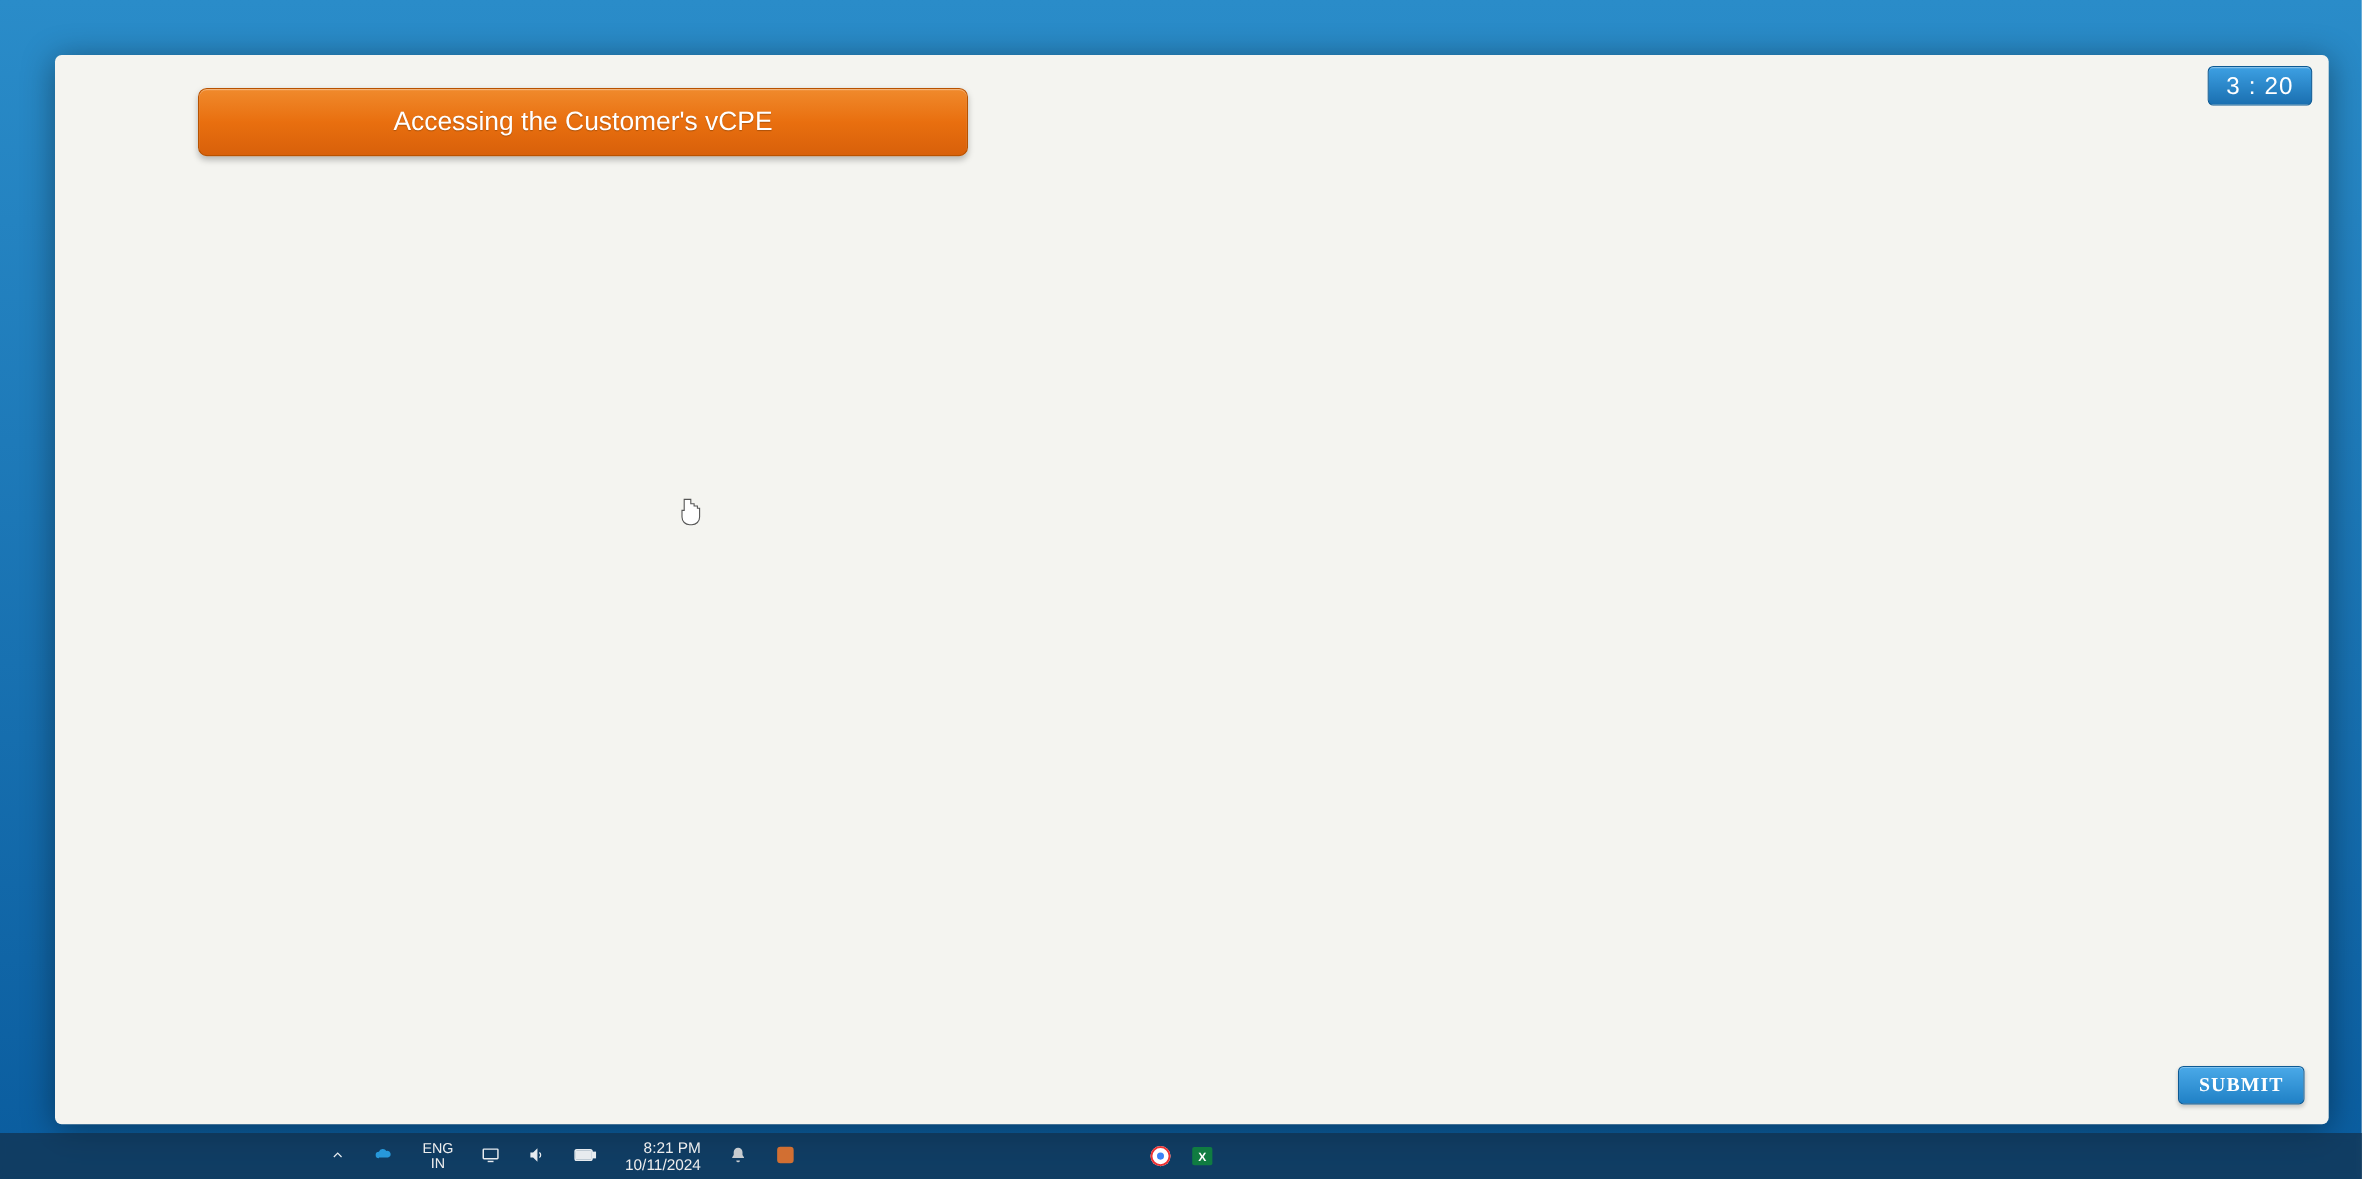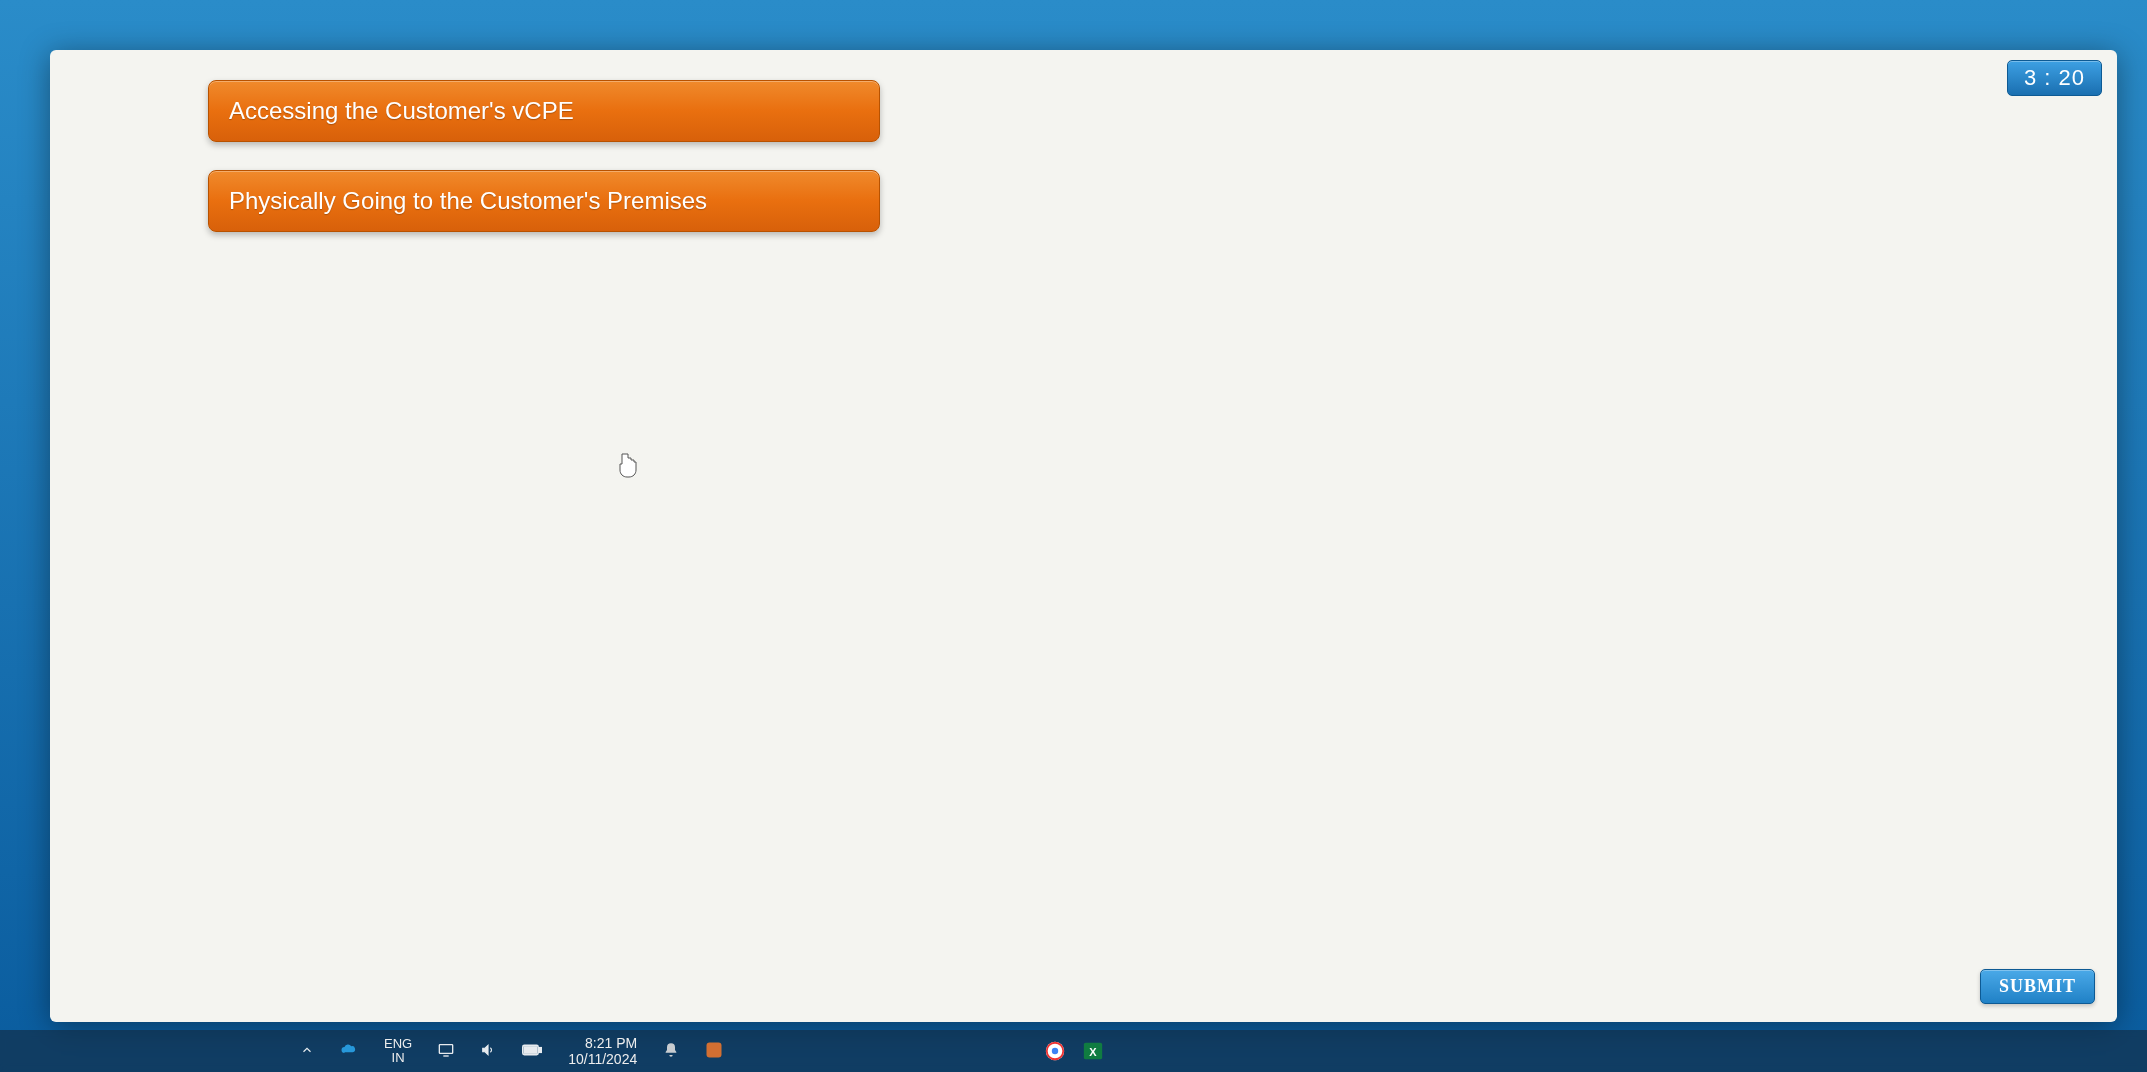--- a/index.html
+++ b/index.html
@@ -48,28 +48,27 @@
     display: flex;
     flex-direction: column;
     gap: 28px;
     max-width: 700px;
   }
   .answer {
     background: linear-gradient(to bottom, #f08a2c 0%, #e96f0f 50%, #d8600a 100%);
     color: #fff;
     font-size: 24px;
     font-weight: 500;
-    text-align: left;
+    text-align: center;
     padding: 16px 20px;
     border-radius: 8px;
     border: 1px solid #b85200;
     box-shadow: 0 3px 6px rgba(0,0,0,0.25), inset 0 1px 0 rgba(255,255,255,0.3);
     cursor: pointer;
     text-shadow: 0 1px 1px rgba(0,0,0,0.25);
-    margin-left: 28px;
   }
   .submit {
     position: absolute;
     bottom: 18px;
     right: 22px;
     background: linear-gradient(to bottom, #4aa9e8, #2081c6);
     color: #fff;
     font-size: 18px;
     font-weight: 600;
     padding: 6px 18px;
@@ -127,21 +126,20 @@
 </style>
 </head>
 <body>
 
 <div class="quiz-window">
   <div class="timer">3 : 20</div>
 
 
   <div class="answers">
     <div class="answer">Accessing the Customer's vCPE</div>
-    <div class="answer">Physically Going to the Customer's Premises</div>
   </div>
 
   <svg class="cursor-pointer" width="24" height="28" viewBox="0 0 24 28">
     <path d="M7 2 v10 h-2 v6 c0 4 3 7 7 7 h2 c4 0 7-3 7-7 v-8 h-2 v-2 h-3 v-2 h-3 V2 z" fill="#fff" stroke="#555" stroke-width="1"></path>
   </svg>
 
   <button class="submit">SUBMIT</button>
 </div>
 
 <div class="taskbar">

